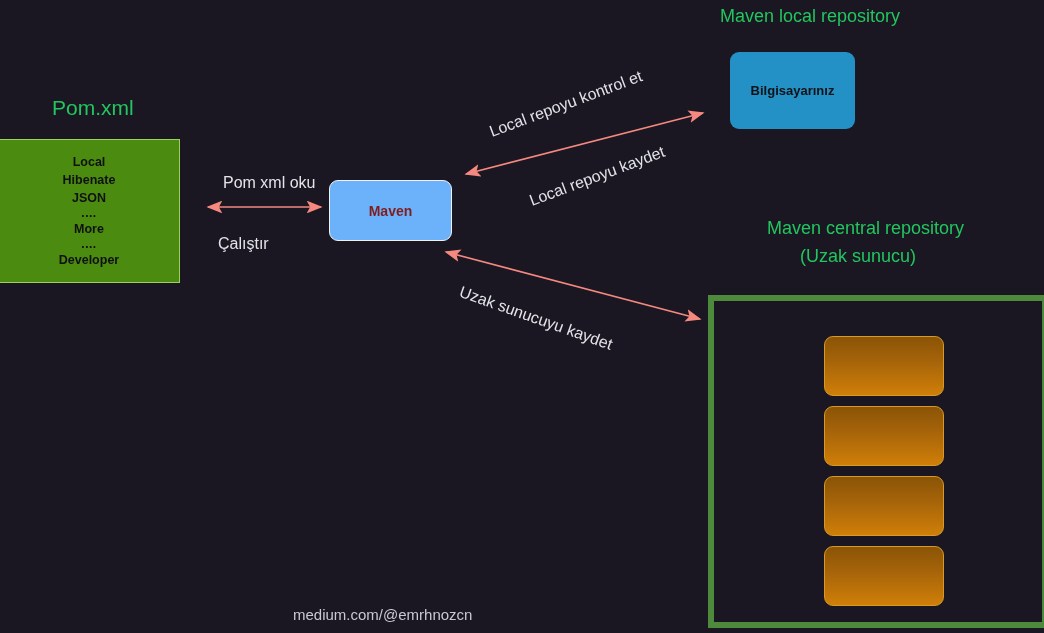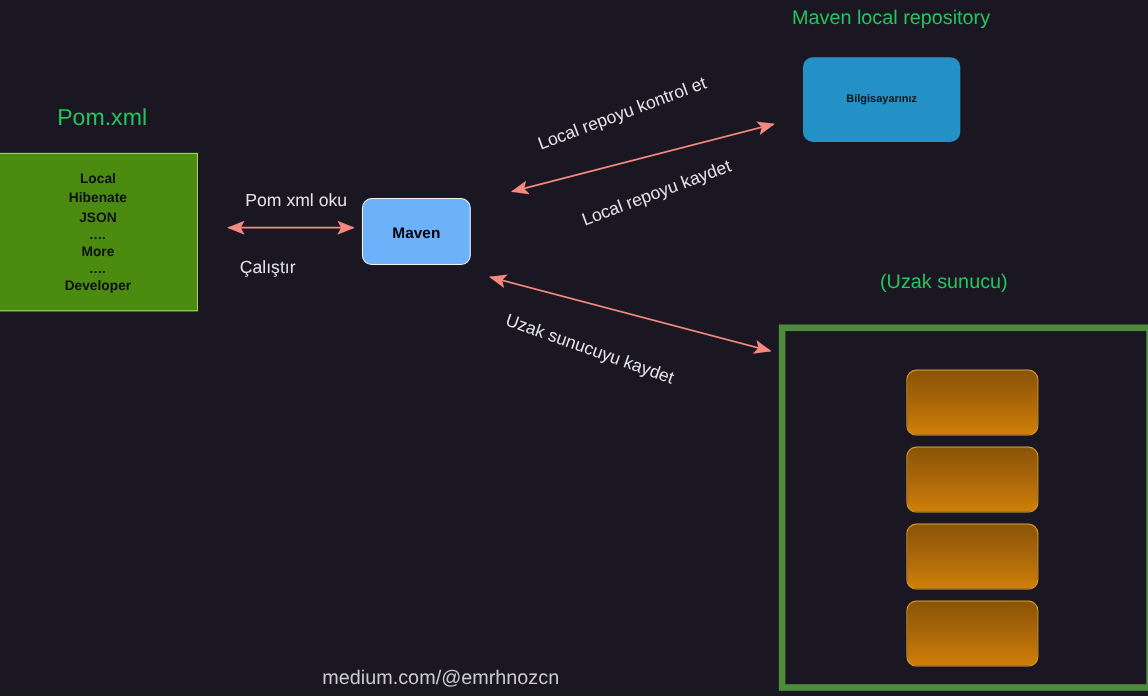--- a/index.html
+++ b/index.html
@@ -19,21 +19,21 @@
   
   .label {
     position: absolute;
     color: #22c55e;
     white-space: nowrap;
     font-weight: 400;
   }
   .title-lg { font-size: 21px; text-align: right; }
   .title-md { font-size: 18px; }
   .arrow-label { font-size: 16px; color: #e3e3e8; }
-  .watermark { font-size: 18px; color: #c9c9d0; }
+  .watermark { font-size: 15px; color: #c9c9d0; }
 
   
   #pom-box {
     position: absolute;
     left: -2px;
     top: 139px;
     width: 182px;
     height: 144px;
     background: #4b8c10;
     border: 1px solid #9bd25f;
@@ -52,49 +52,49 @@
     letter-spacing: 0.5px;
     line-height: 1.1;
     font-size: 12px;
   }
 
   
   #maven-box {
     position: absolute;
     left: 329px;
     top: 180px;
-    width: 99px;
+    width: 123px;
     height: 61px;
     background: #6cb2fb;
     border: 1.5px solid #f2f2f5;
     border-radius: 9px;
     box-sizing: border-box;
     display: flex;
     align-items: center;
     justify-content: center;
-    color: #000000;
+    color: #7f1d1d;
     font-size: 14px;
     font-weight: bold;
   }
 
   
   #computer-box {
     position: absolute;
     left: 730px;
     top: 52px;
-    width: 143px;
+    width: 125px;
     height: 77px;
     background: #2391c6;
     border-radius: 9px;
     box-sizing: border-box;
     display: flex;
     align-items: center;
     justify-content: center;
     color: #101216;
-    font-size: 10px;
+    font-size: 13px;
     font-weight: bold;
   }
 
   
   #central-frame {
     position: absolute;
     left: 708px;
     top: 295px;
     width: 340px;
     height: 333px;
@@ -172,20 +172,21 @@
 
   <div id="computer-box">
     <span>Bilgisayarınız</span>
   </div>
 
   <div class="label arrow-label rot-up" style="left:487px; top:124px;">Local repoyu kontrol et</div>
   <div class="label arrow-label rot-up" style="left:527px; top:193px;">Local repoyu kaydet</div>
 
   <div class="label arrow-label rot-down" style="left:463px; top:283px;">Uzak sunucuyu kaydet</div>
 
+  <div class="label title-md" style="left:767px; top:218px;">Maven central repository</div>
   <div class="label title-md" style="left:800px; top:246px;">(Uzak sunucu)</div>
 
   <div id="central-frame">
     <div class="artifact" style="top:35px;"></div>
     <div class="artifact" style="top:105px;"></div>
     <div class="artifact" style="top:175px;"></div>
     <div class="artifact" style="top:245px;"></div>
   </div>
 
   <div class="label watermark" style="left:293px; top:606px;">medium.com/@emrhnozcn</div>

